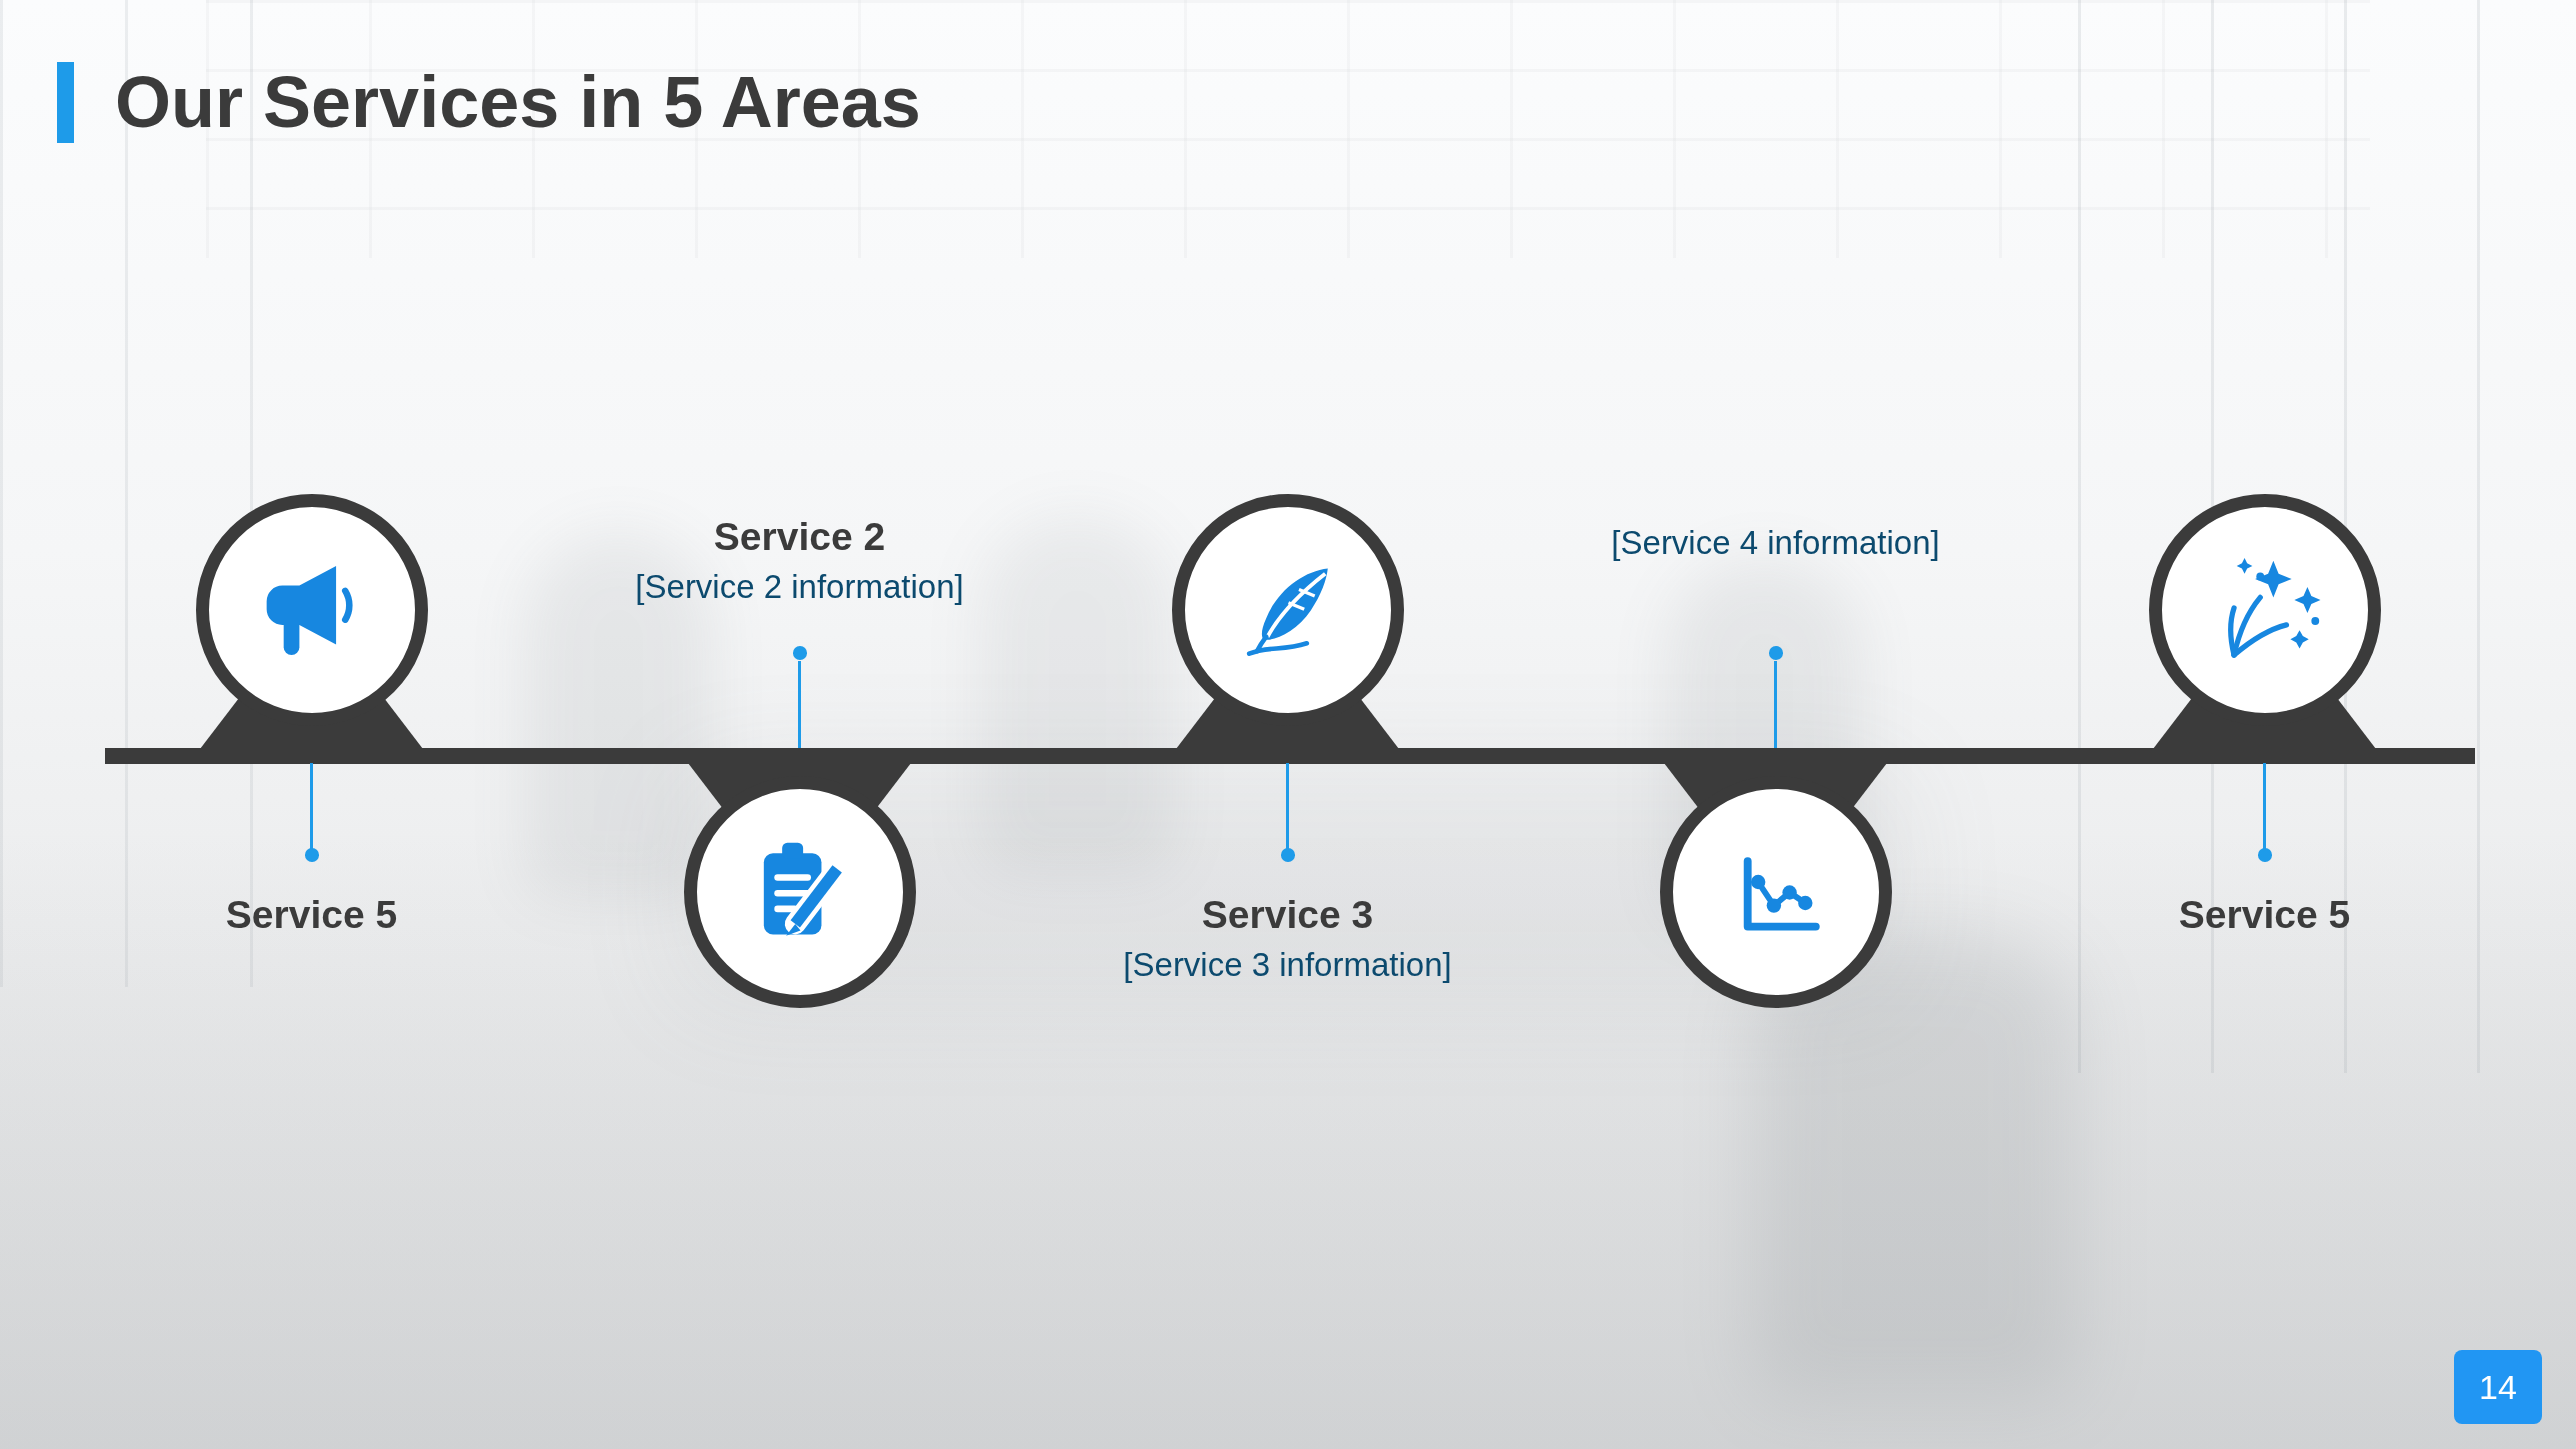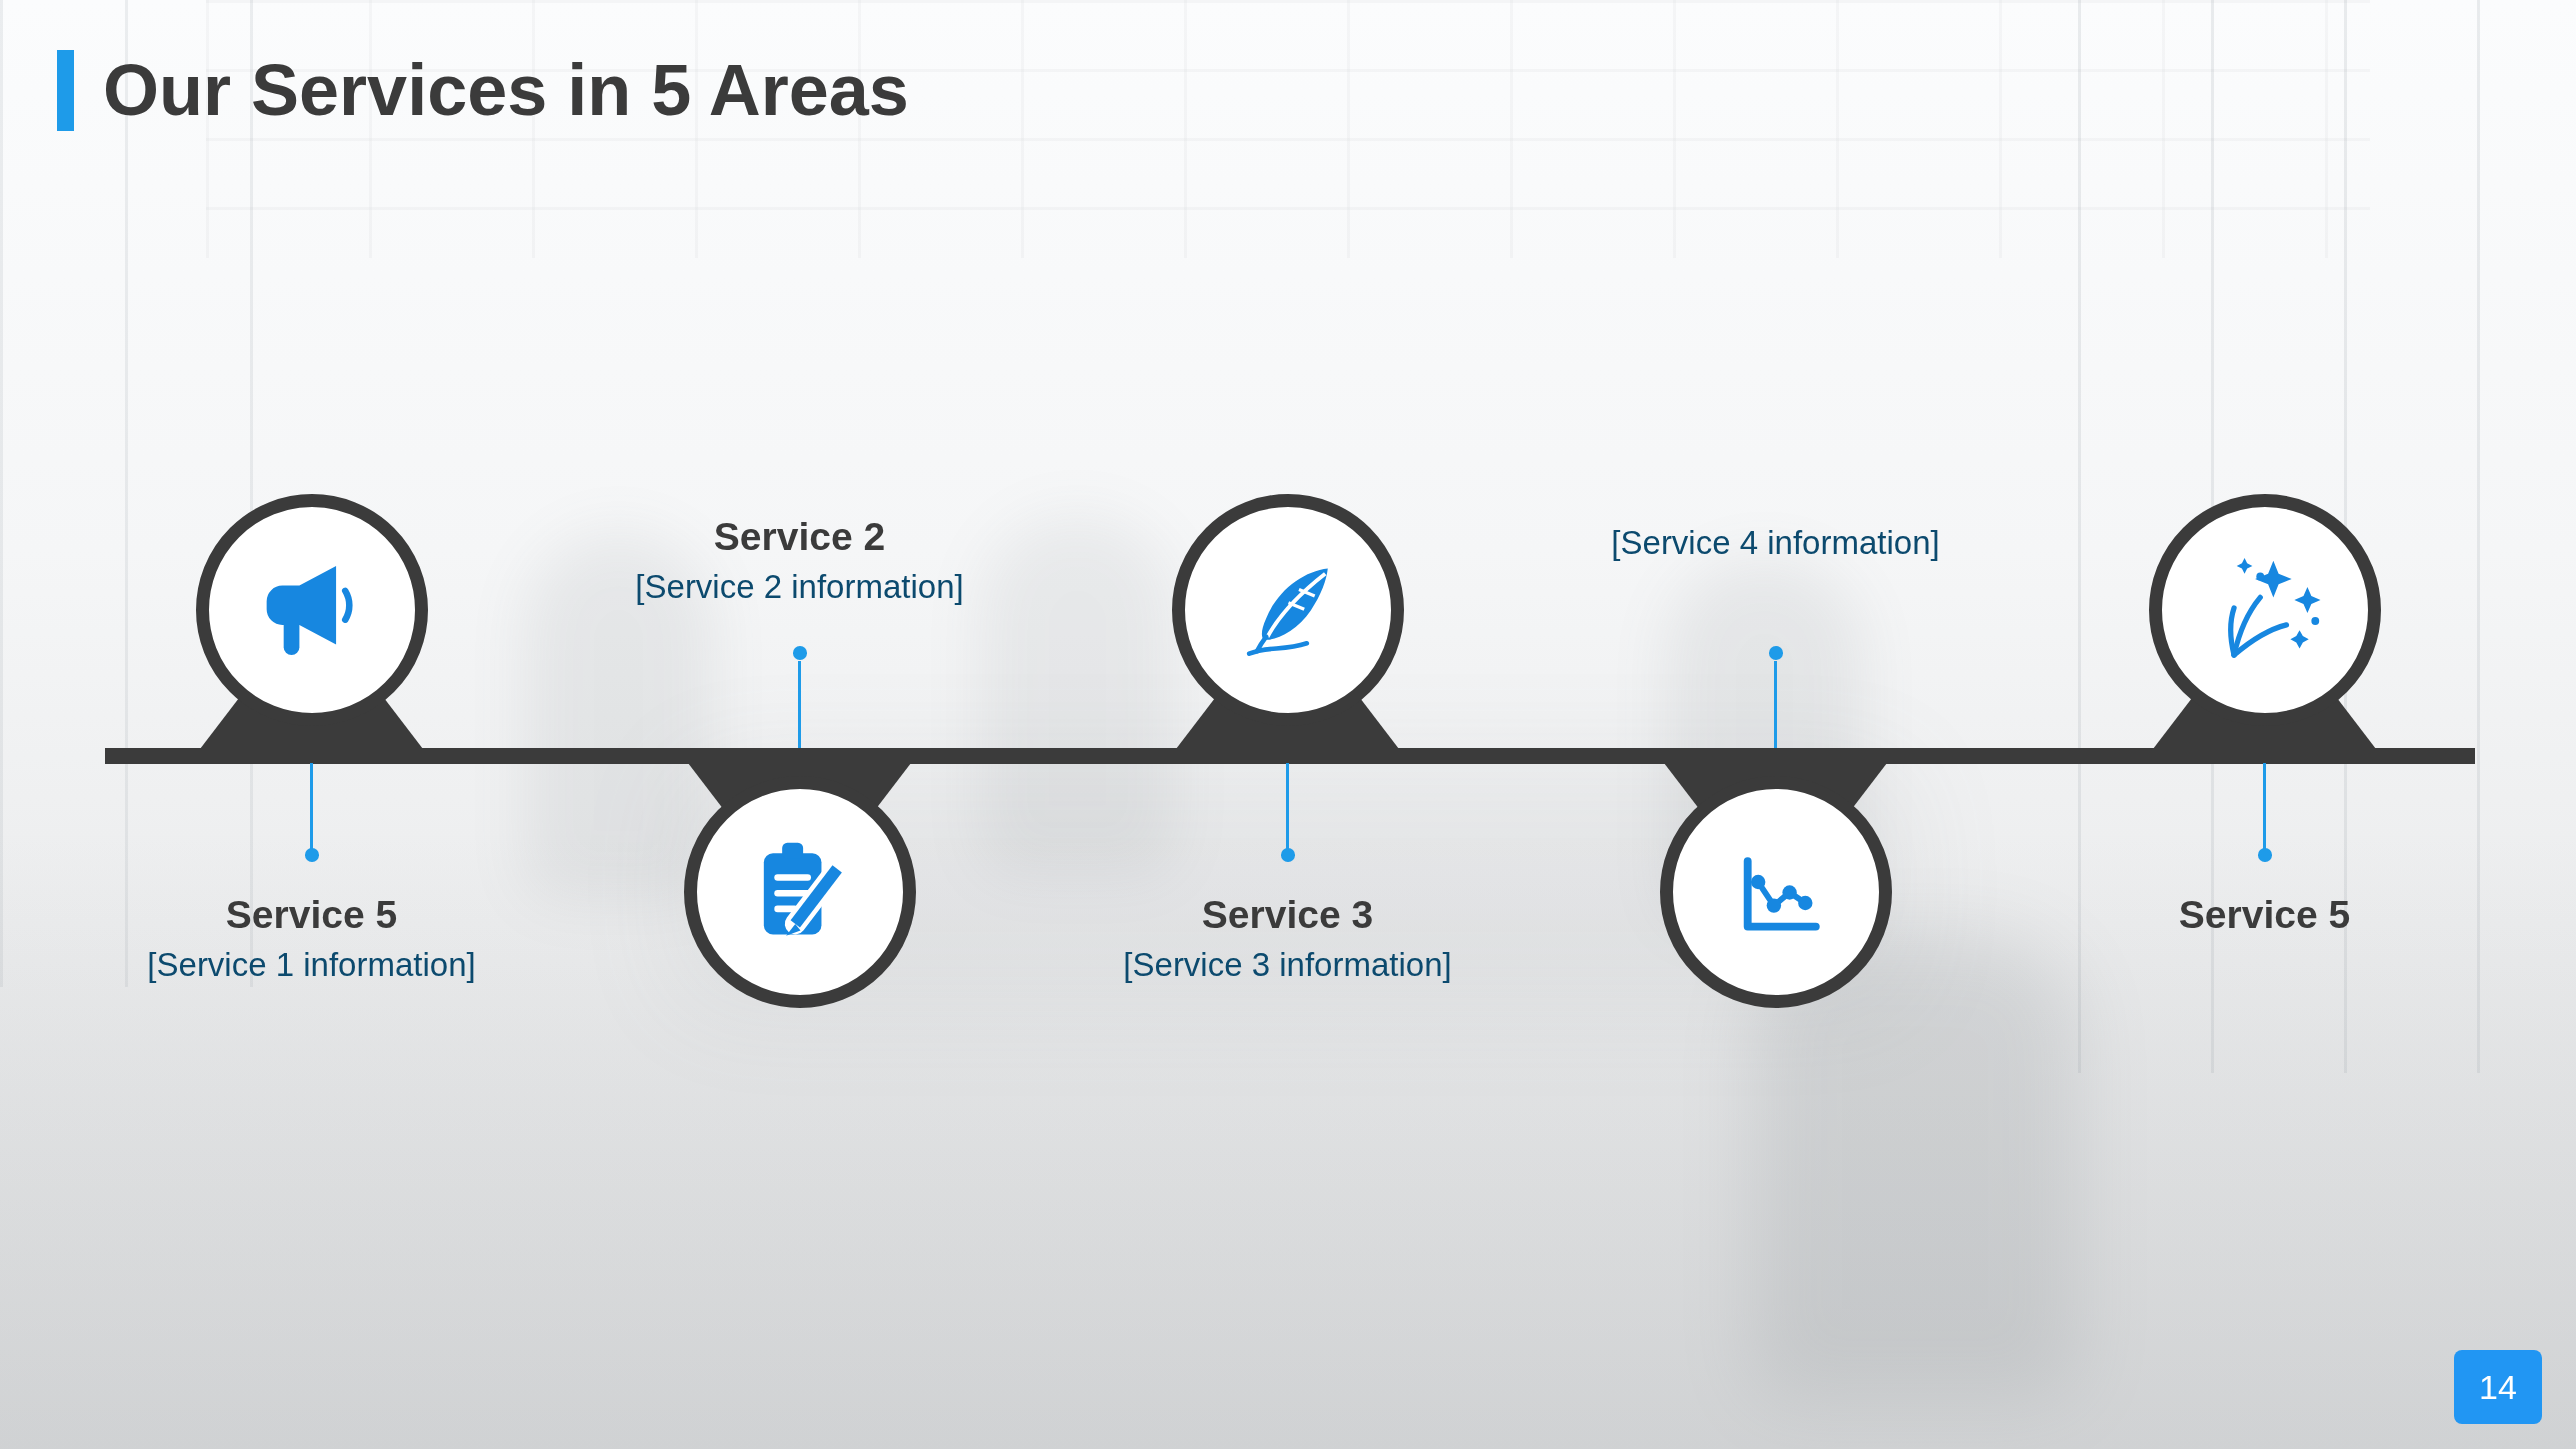--- a/index.html
+++ b/index.html
@@ -33,21 +33,21 @@
   .bg-chair.c1{left:524px;top:532px;width:189px;height:369px;opacity:.10;}
   .bg-chair.c2{left:979px;top:515px;width:197px;height:361px;opacity:.09;}
   .bg-chair.c3{left:1666px;top:558px;width:197px;height:369px;opacity:.10;}
   .bg-chair.c4{left:1752px;top:936px;width:326px;height:464px;opacity:.16;filter:blur(38px);}
   .bg-table{position:absolute;left:670px;top:756px;width:1245px;height:258px;background:#7a8085;
     opacity:.08;filter:blur(52px);border-radius:52px;}
 
   
   .title-row{position:absolute;left:57px;top:50px;display:flex;align-items:center;gap:29px;z-index:4;}
   .accent-bar{width:17px;height:81px;background:var(--accent);}
-  h1.slide-title{margin:0;font-size:72px;line-height:81px;font-weight:bold;color:var(--dark);}
+  h1.slide-title{margin:12px;font-size:72px;line-height:81px;font-weight:bold;color:var(--dark);}
 
   
   .timeline{position:absolute;left:105px;top:748px;width:2370px;height:15.5px;background:var(--dark);z-index:1;}
 
   
   .node{position:absolute;top:0;width:515px;height:1185px;z-index:2;}
   .n1{left:54px;} .n2{left:542px;} .n3{left:1030px;} .n4{left:1518px;} .n5{left:2007px;}
 
   .pedestal{position:absolute;left:146px;width:223px;height:70px;background:var(--dark);z-index:2;}
   .node-above .pedestal{top:679px;clip-path:polygon(24% 0,76% 0,100% 100%,0 100%);}
@@ -107,21 +107,20 @@
       <svg viewBox="0 0 100 100">
         <path d="M40 31 L68 16 V76 L40 61 H27 A12 12 0 0 1 15 49 V43 A12 12 0 0 1 27 31 Z" fill="#1787E0"></path>
         <path d="M28 61 h12 v17 a6 6 0 0 1 -12 0 Z" fill="#1787E0"></path>
         <path d="M75 35 A21 21 0 0 1 75 57" fill="none" stroke="#1787E0" stroke-width="5" stroke-linecap="round"></path>
       </svg>
     </div>
     <div class="stem"></div>
     <div class="dot"></div>
     <div class="label">
       <div class="svc-name">Service 5</div>
-      <div class="svc-info">[Service 1 information]</div>
     </div>
   </div>
 
   <div class="node node-below n2">
     <div class="pedestal"></div>
     <div class="circle">
       <svg viewBox="0 0 100 100">
         <rect x="22" y="20" width="44" height="62" rx="7" fill="#1787E0"></rect>
         <rect x="36" y="12" width="16" height="12" rx="4" fill="#1787E0"></rect>
         <rect x="30" y="36" width="28" height="5" rx="2.5" fill="#ffffff"></rect>

